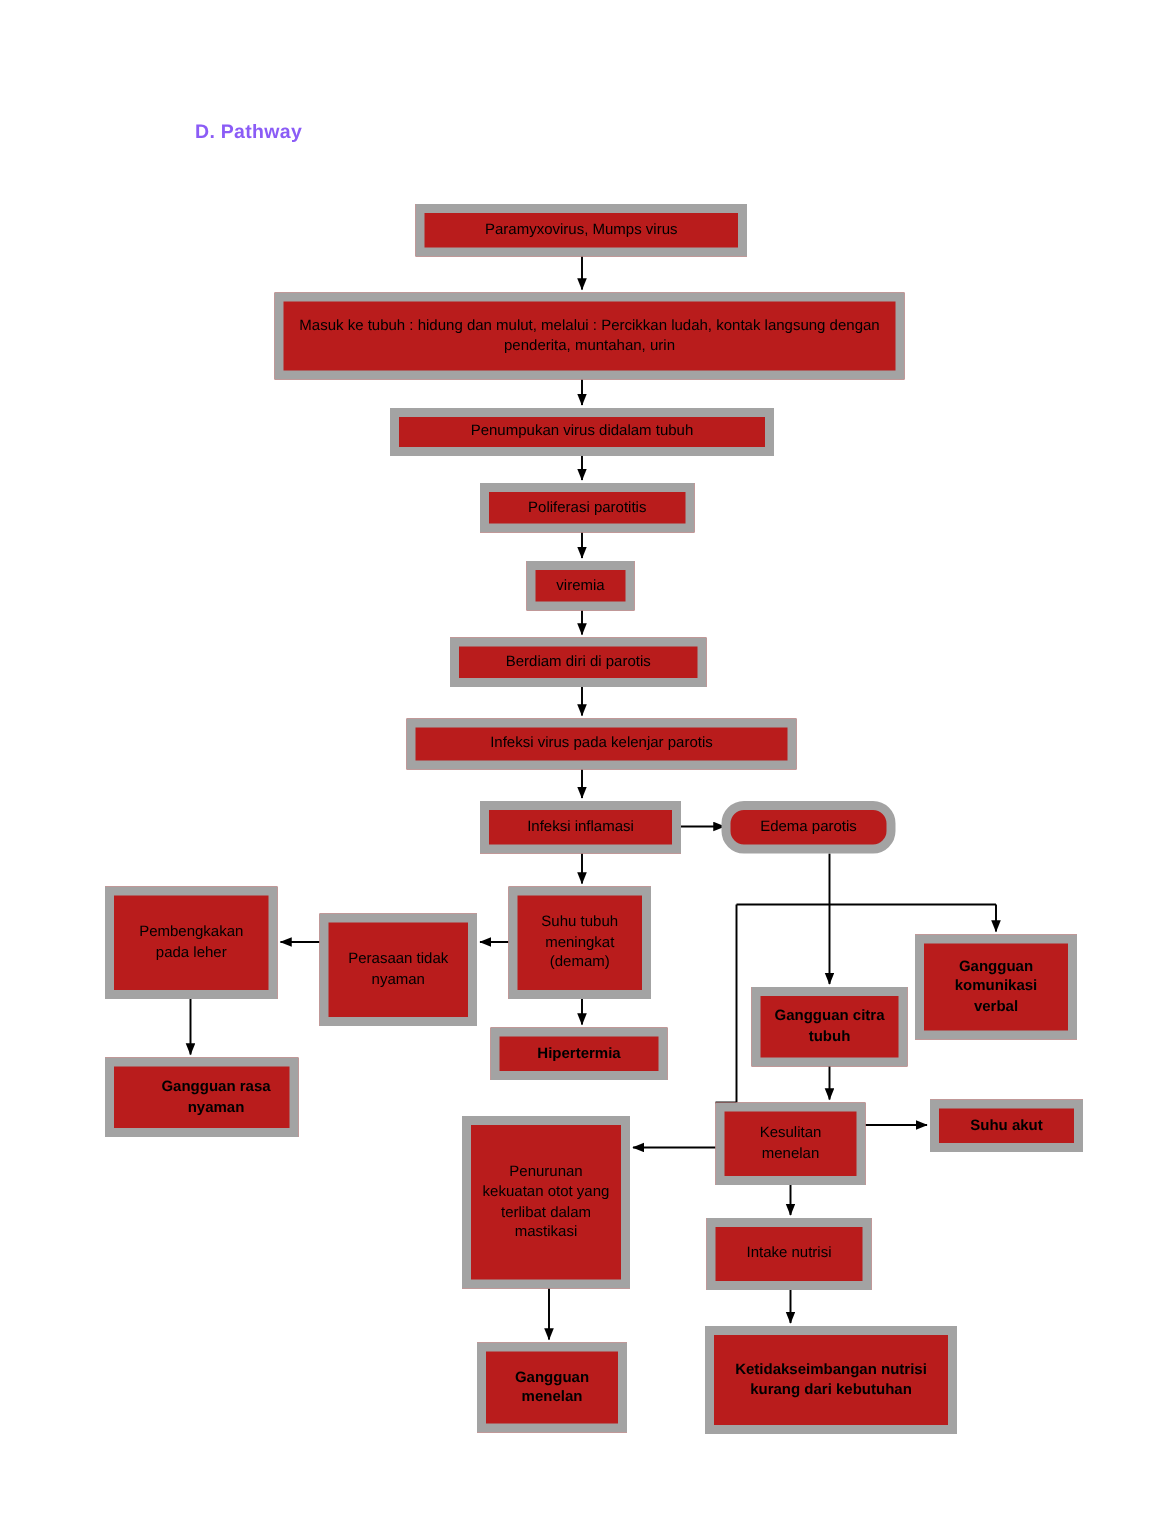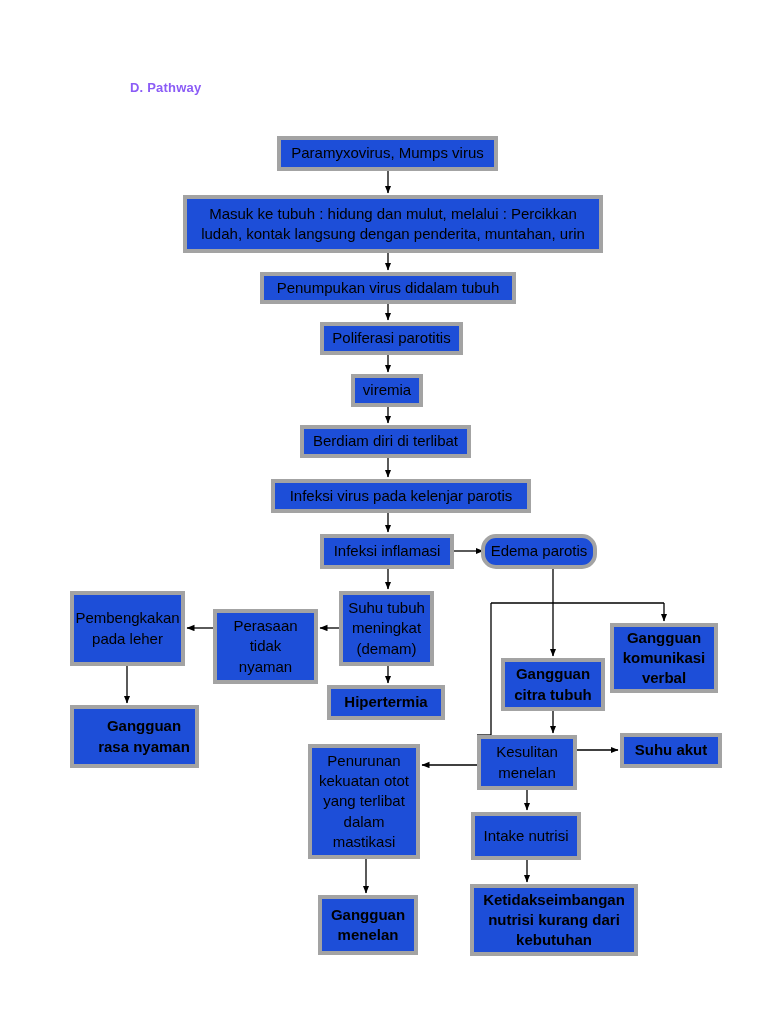--- a/index.html
+++ b/index.html
@@ -1,19 +1,19 @@
 <!DOCTYPE html>
 <html><head>
 <meta charset="utf-8">
 <style>
   html,body{margin:0;padding:0;}
   body{width:768px;height:1024px;background:#ffffff;font-family:"Liberation Sans",sans-serif;position:relative;overflow:hidden;}
   #canvas{position:absolute;left:0;top:0;width:768px;height:1024px;}
   .title{position:absolute;left:130px;top:80px;font-size:13px;font-weight:bold;color:#8b5cf6;letter-spacing:0.2px;}
-  .node{position:absolute;box-sizing:border-box;border:4px solid #a3a3a3;background:#1d4ed8;display:flex;align-items:center;justify-content:center;text-align:center;font-size:15px;line-height:1.35;color:#000;padding:3px 5px;}
+  .node{position:absolute;box-sizing:border-box;border:6px solid #a3a3a3;background:#b91c1c;display:flex;align-items:center;justify-content:center;text-align:center;font-size:10px;line-height:1.35;color:#000;padding:3px 5px;}
   .node.bold{font-weight:bold;}
   svg.links{position:absolute;left:0;top:0;width:768px;height:1024px;pointer-events:none;}
 </style>
 </head>
 <body>
 
 <div id="canvas">
   <div class="title">D.  Pathway</div>
 
   <svg class="links" viewBox="0 0 768 1024">
@@ -76,21 +76,21 @@
       <div class="node" style="left: 260px; top: 272px; width: 256px; height: 32px;">
         <span>Penumpukan virus didalam tubuh</span>
       </div>
       <div class="node" style="left: 320px; top: 322px; width: 143px; height: 33px;">
         <span>Poliferasi parotitis</span>
       </div>
       <div class="node" style="left: 351px; top: 374px; width: 72px; height: 33px;">
         <span>viremia</span>
       </div>
       <div class="node" style="left: 300px; top: 425px; width: 171px; height: 33px;">
-        <span>Berdiam diri di terlibat</span>
+        <span>Berdiam diri di parotis</span>
       </div>
       <div class="node" style="left: 271px; top: 479px; width: 260px; height: 34px;">
         <span>Infeksi virus pada kelenjar parotis</span>
       </div>
       <div class="node" style="left: 320px; top: 534px; width: 134px; height: 35px;">
         <span>Infeksi inflamasi</span>
       </div>
       <div class="node" style="left: 481px; top: 534px; width: 116px; height: 35px; border-radius: 15px;">
         <span>Edema parotis</span>
       </div>
@@ -99,21 +99,21 @@
       </div>
       <div class="node" style="left: 213px; top: 591px; width: 105px; height: 75px; margin-top: 18px;">
         <span>Perasaan tidak nyaman</span>
       </div>
       <div class="node" style="left: 70px; top: 591px; width: 115px; height: 75px;">
         <span>Pembengkakan pada leher</span>
       </div>
       <div class="node bold" style="left: 327px; top: 685px; width: 118px; height: 35px;">
         <span>Hipertermia</span>
       </div>
-      <div class="node bold" style="left: 70px; top: 705px; width: 129px; height: 63px; padding-left: 24px;">
+      <div class="node bold" style="left: 70px; top: 705px; width: 129px; height: 53px; padding-left: 24px;">
         <span>Gangguan rasa nyaman</span>
       </div>
       <div class="node bold" style="left: 610px; top: 623px; width: 108px; height: 70px;">
         <span>Gangguan komunikasi verbal</span>
       </div>
       <div class="node bold" style="left: 501px; top: 658px; width: 104px; height: 53px;">
         <span>Gangguan citra tubuh</span>
       </div>
       <div class="node" style="left: 477px; top: 735px; width: 100px; height: 55px;">
         <span>Kesulitan menelan</span>

